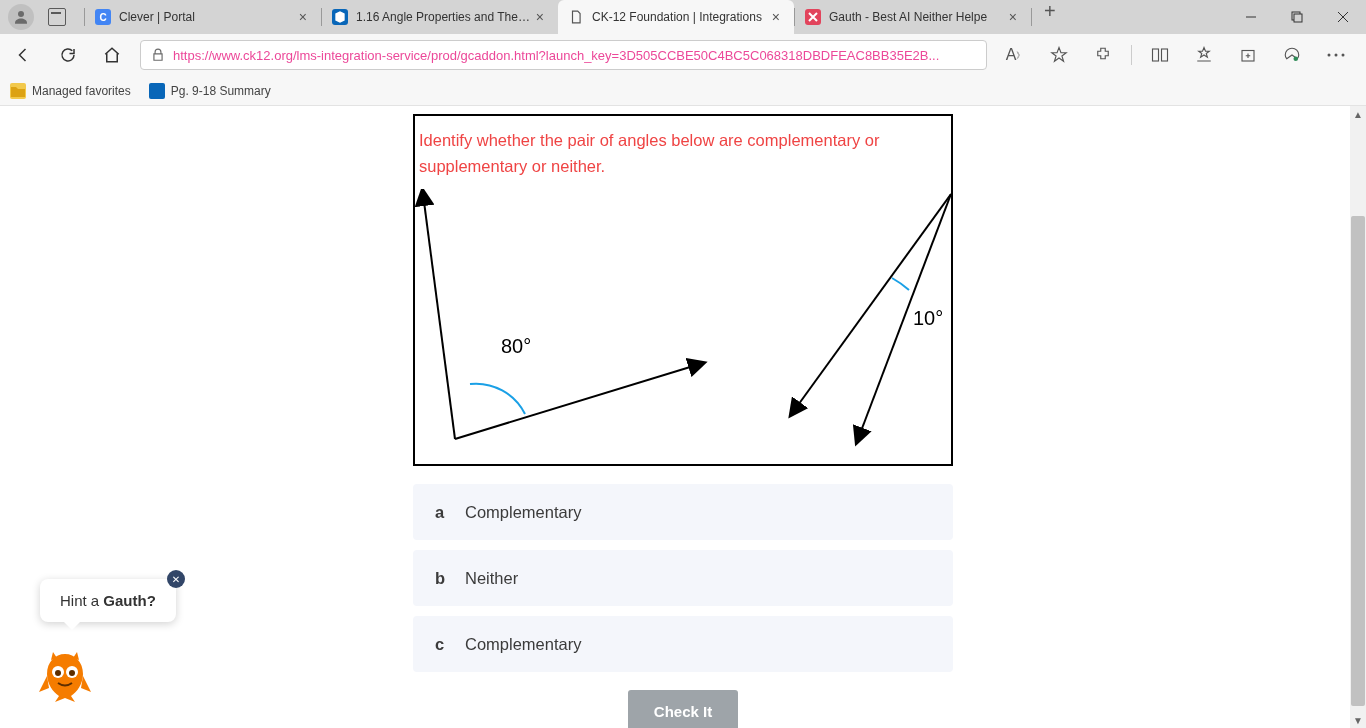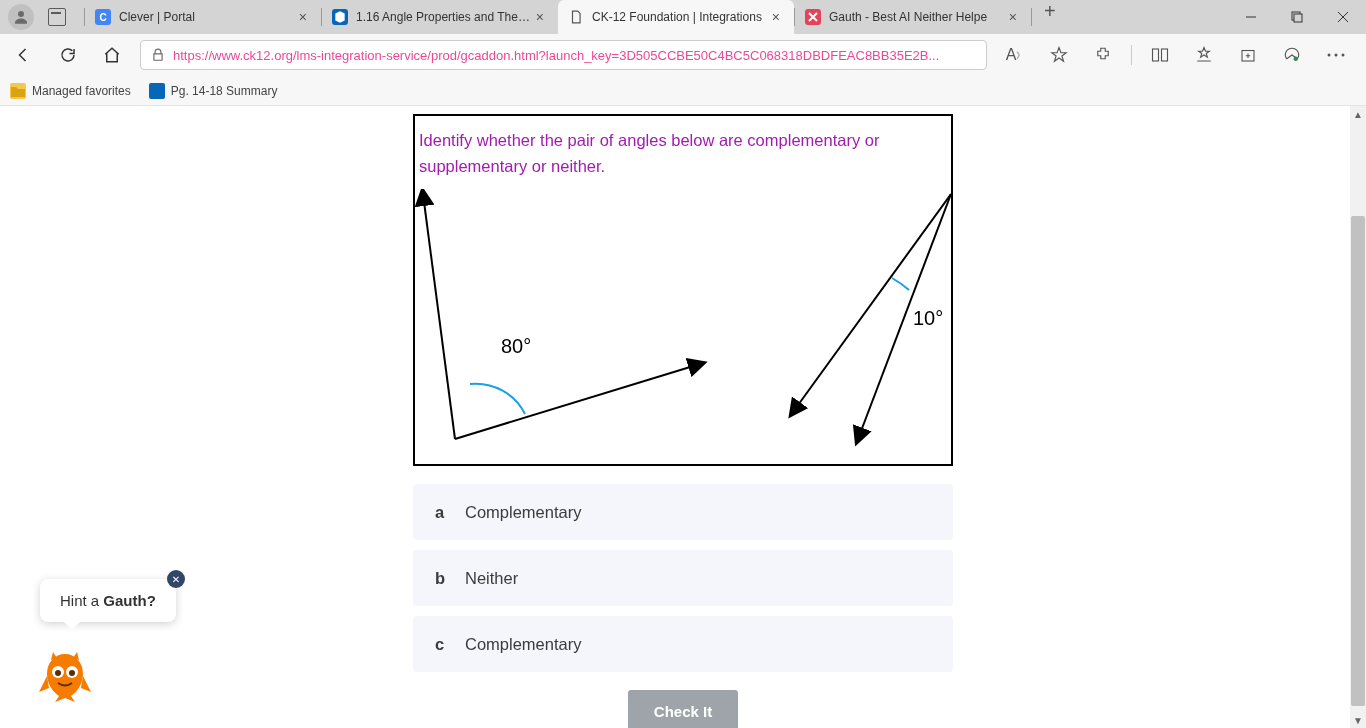--- a/index.html
+++ b/index.html
@@ -37,21 +37,21 @@
 .bm-icon { width: 16px; height: 16px; display: flex; align-items: center; justify-content: center; border-radius: 2px; font-size: 10px; }
 
 
 .page { position: relative; height: 622px; background: #fff; display: flex; justify-content: center; }
 .scrollbar-track { position: absolute; right: 0; top: 0; width: 16px; height: 622px; background: #f1f1f1; }
 .scroll-thumb { position: absolute; right: 1px; top: 110px; width: 14px; height: 490px; background: #c1c1c1; border-radius: 2px; }
 .scroll-arrow { position: absolute; right: 0; width: 16px; height: 16px; display: flex; align-items: center; justify-content: center; color: #666; font-size: 10px; cursor: pointer; }
 
 .content { width: 540px; margin-top: 8px; }
 .question-box { border: 2px solid #000; padding: 12px 0 0 0; height: 352px; position: relative; }
-.question-text { font-size: 16.5px; color: #a21caf; padding: 0 15px 10px 4px; line-height: 1.55; }
+.question-text { font-size: 16.5px; color: #ef4444; padding: 0 15px 10px 4px; line-height: 1.55; }
 
 .angles-svg { width: 536px; height: 270px; }
 
 .options { margin-top: 18px; display: flex; flex-direction: column; gap: 10px; }
 .option { background: #f4f6fb; border-radius: 4px; height: 56px; display: flex; align-items: center; padding: 0 22px; font-size: 16.5px; color: #3b3b3b; cursor: pointer; }
 .opt-letter { font-weight: 700; width: 30px; text-align: left; }
 
 .check-btn { margin: 18px auto 0; display: block; background: #9ea4a9; color: #fff; border: none; font-weight: 700; font-size: 15px; padding: 13px 26px; border-radius: 3px; cursor: pointer; }
 
 
@@ -204,21 +204,21 @@
   <div class="bookmark">
     <div class="bm-icon" style="background:#f2c94c">
         <svg width="14" height="12" viewBox="0 0 14 12">
           <path fill="#dca213" d="M0 2h5l2 2h7v8H0z"></path>
         </svg>
       </div>
     <span>Managed favorites</span>
   </div>
   <div class="bookmark">
     <div class="bm-icon" style="background:#0866b8"></div>
-    <span>Pg. 14-18 Summary</span>
+    <span>Pg. 9-18 Summary</span>
   </div>
 </div>
 
 <div class="page">
   <div class="content">
     <div class="question-box">
       <div class="question-text">Identify whether the pair of angles below are complementary or supplementary or neither.</div>
       <svg class="angles-svg" viewBox="0 0 536 270">
         <defs>
           <marker id="arr" markerWidth="10" markerHeight="10" refX="6" refY="5" orient="auto">

